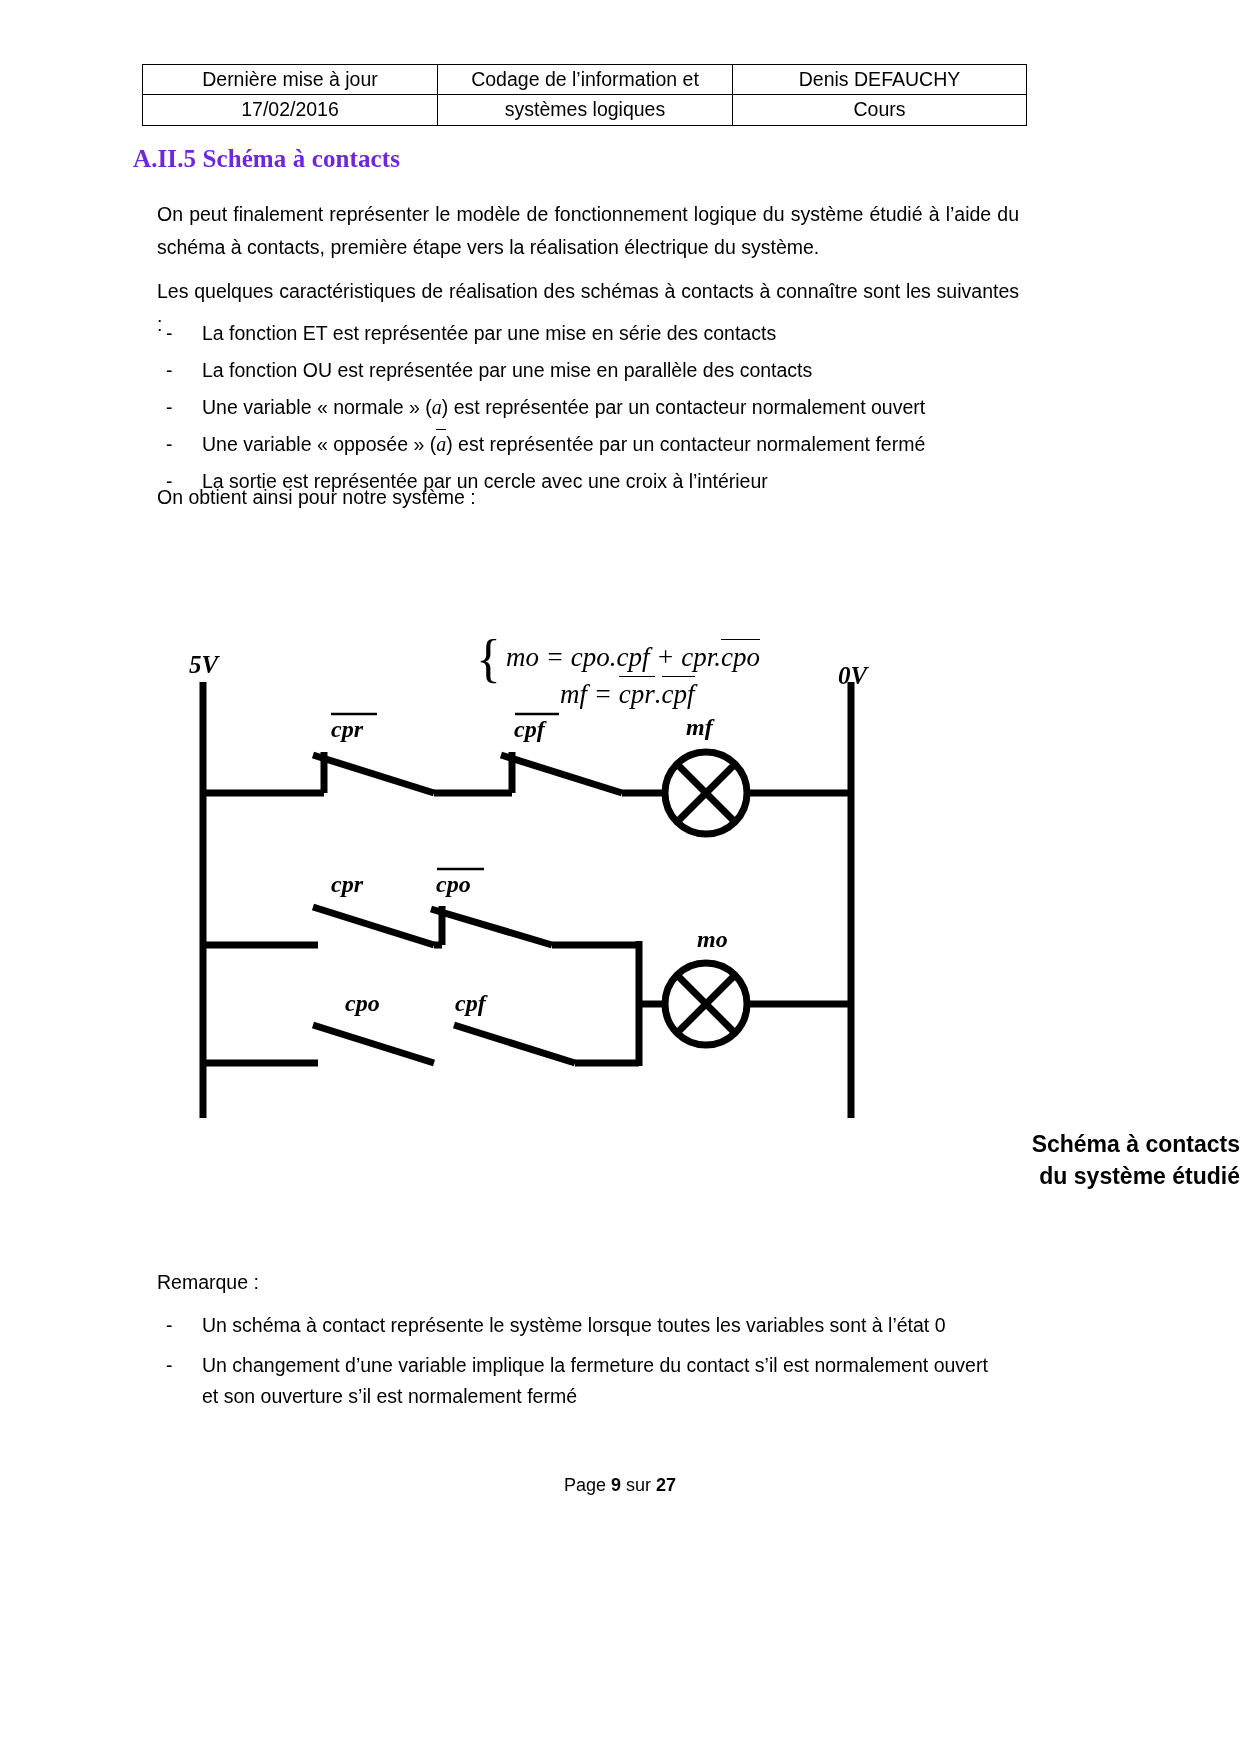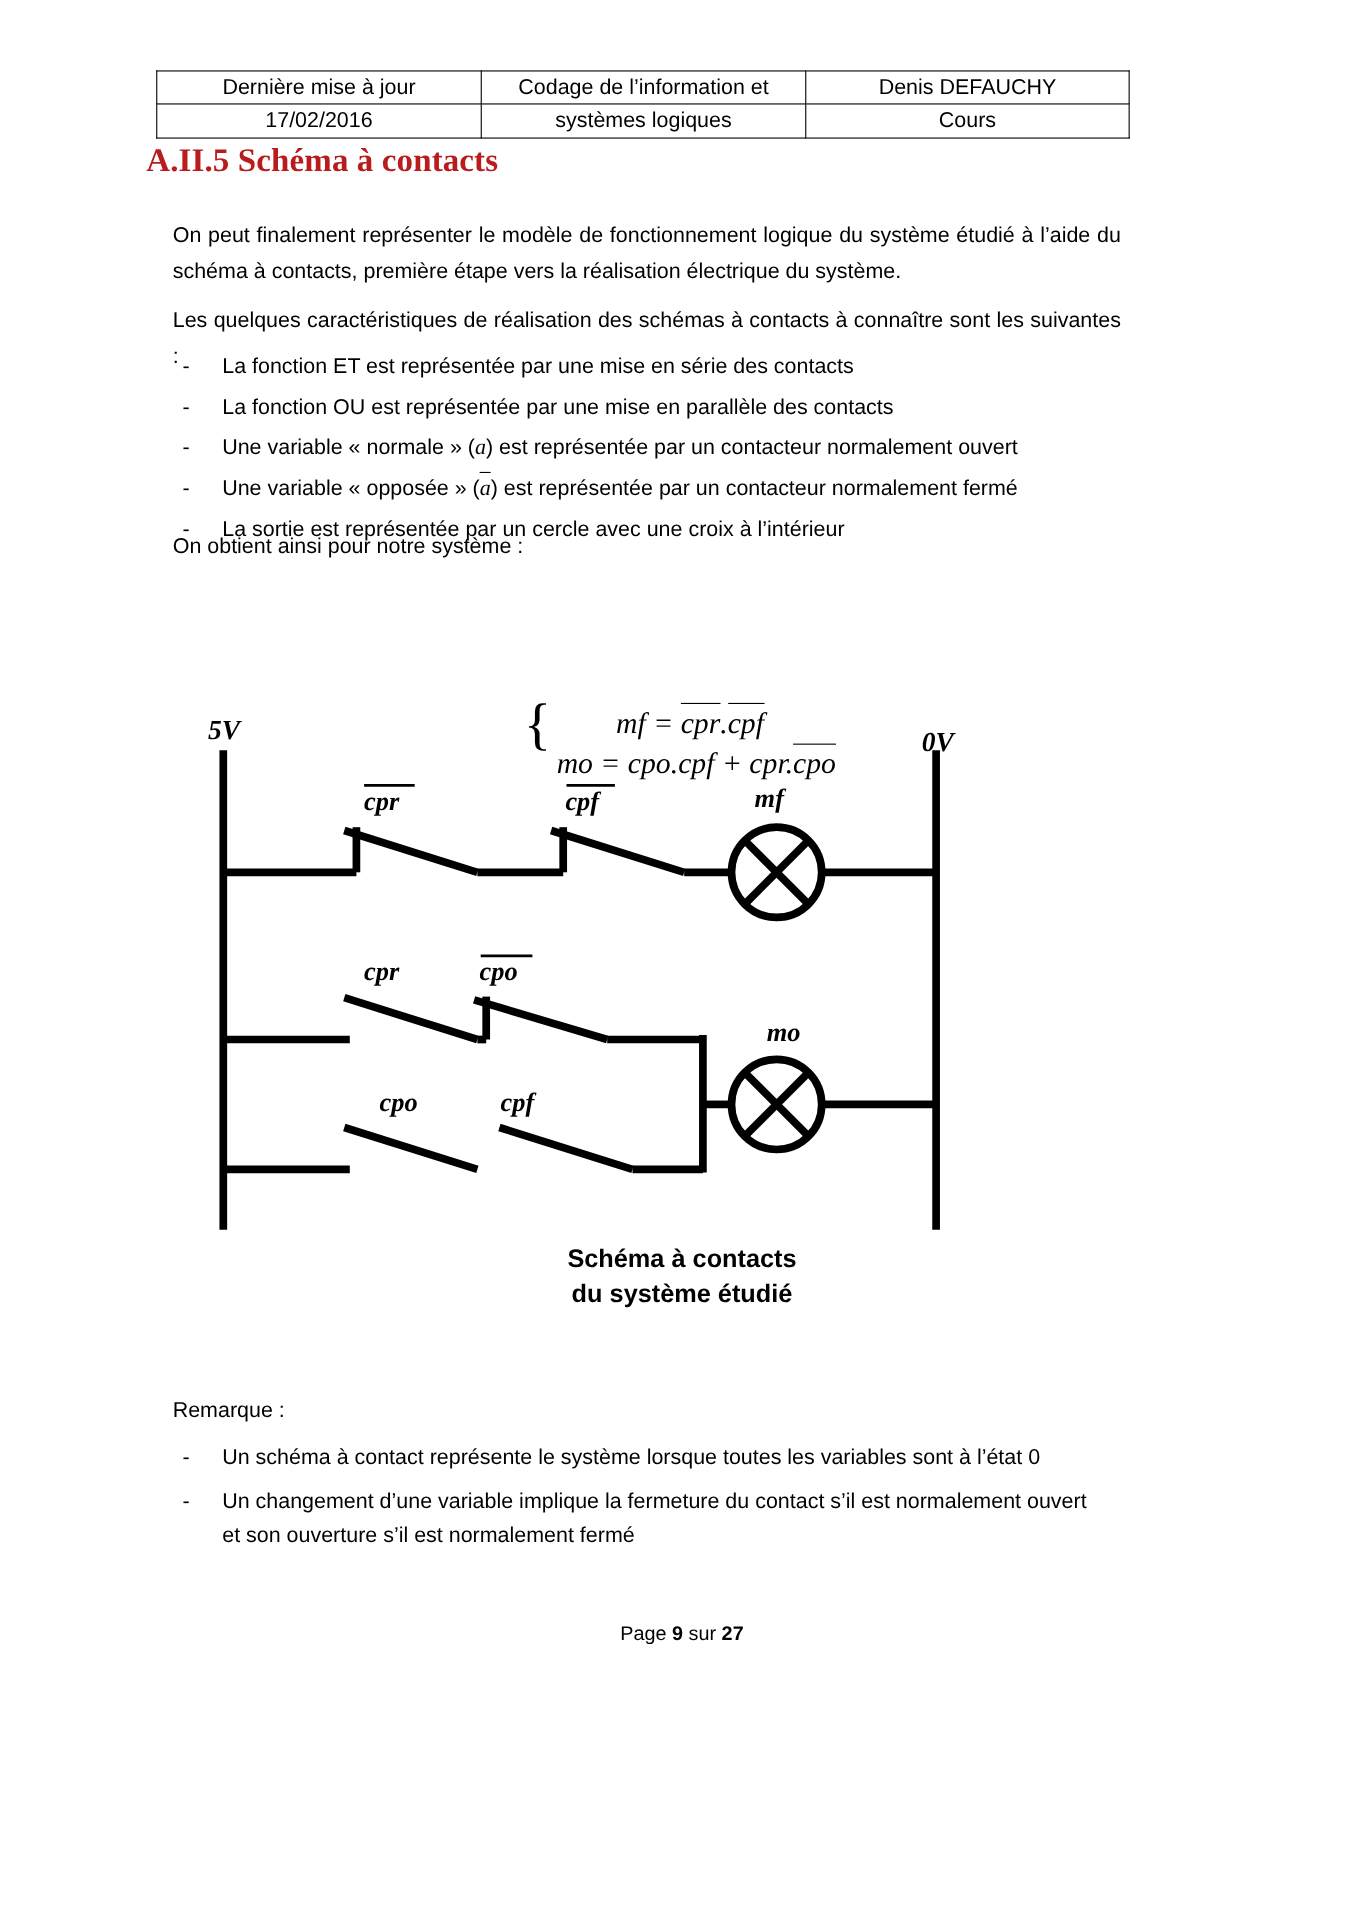--- a/index.html
+++ b/index.html
@@ -45,25 +45,25 @@
   .col-c { width: 285px; }
   .hdr-mid {
     border-left: 1.4px solid #000;
     border-right: 1.4px solid #000;
   }
 
   
   .section-title {
     position: absolute;
     left: 133px;
-    top: 129px;
+    top: 145px;
     font-family: "Liberation Serif", serif;
     font-weight: bold;
-    font-size: 30px;
-    color: #b91c1c;
+    font-size: 25px;
+    color: #6d28d9;
     letter-spacing: 0.1px;
   }
 
   
   .body-block {
     position: absolute;
     left: 133px;
     width: 862px;
     font-size: 19.5px;
     line-height: 33px;
@@ -176,21 +176,21 @@
     position: absolute;
     left: 0;
     top: 1128px;
     width: 1240px;
     text-align: center;
     font-family: "Liberation Sans", sans-serif;
     font-weight: bold;
     font-size: 23px;
     line-height: 32px;
   }
-  .caption span { display: block; }
+  .caption span { display: block; text-align: right; }
 
   
   .footer {
     position: absolute;
     left: 0;
     top: 1475px;
     width: 1240px;
     text-align: center;
     font-size: 18px;
   }
@@ -243,32 +243,32 @@
       <span class="bullet-dash">-</span>
       <span class="bullet-text">La sortie est représentée par un cercle avec une croix à l’intérieur</span>
     </div>
   </div>
 
   <div class="body-block p3">On obtient ainsi pour notre système :</div>
 
   <div class="equation">
     <div class="eq-wrap">
       <span class="brace">{</span>
-      <div class="eq-line eq2">
-        <span>mf</span>
-        <span>=</span>
-        <span class="ovl-m">cpr</span><span>.</span><span class="ovl-m">cpf</span>
-      </div>
       <div class="eq-line">
         <span>mo</span>
         <span>=</span>
         <span>cpo.cpf</span>
         <span>+</span>
         <span>cpr.</span><span class="ovl-m">cpo</span>
       </div>
+      <div class="eq-line eq2">
+        <span>mf</span>
+        <span>=</span>
+        <span class="ovl-m">cpr</span><span>.</span><span class="ovl-m">cpf</span>
+      </div>
     </div>
   </div>
 
   <div class="ladder">
     <svg width="1240" height="560" viewBox="0 0 1240 560" xmlns="http://www.w3.org/2000/svg">
       <g stroke="#000" stroke-width="7" fill="none" stroke-linecap="butt">
 
         <line x1="203" y1="42" x2="203" y2="478"></line>
 
         <line x1="851" y1="42" x2="851" y2="478"></line>

